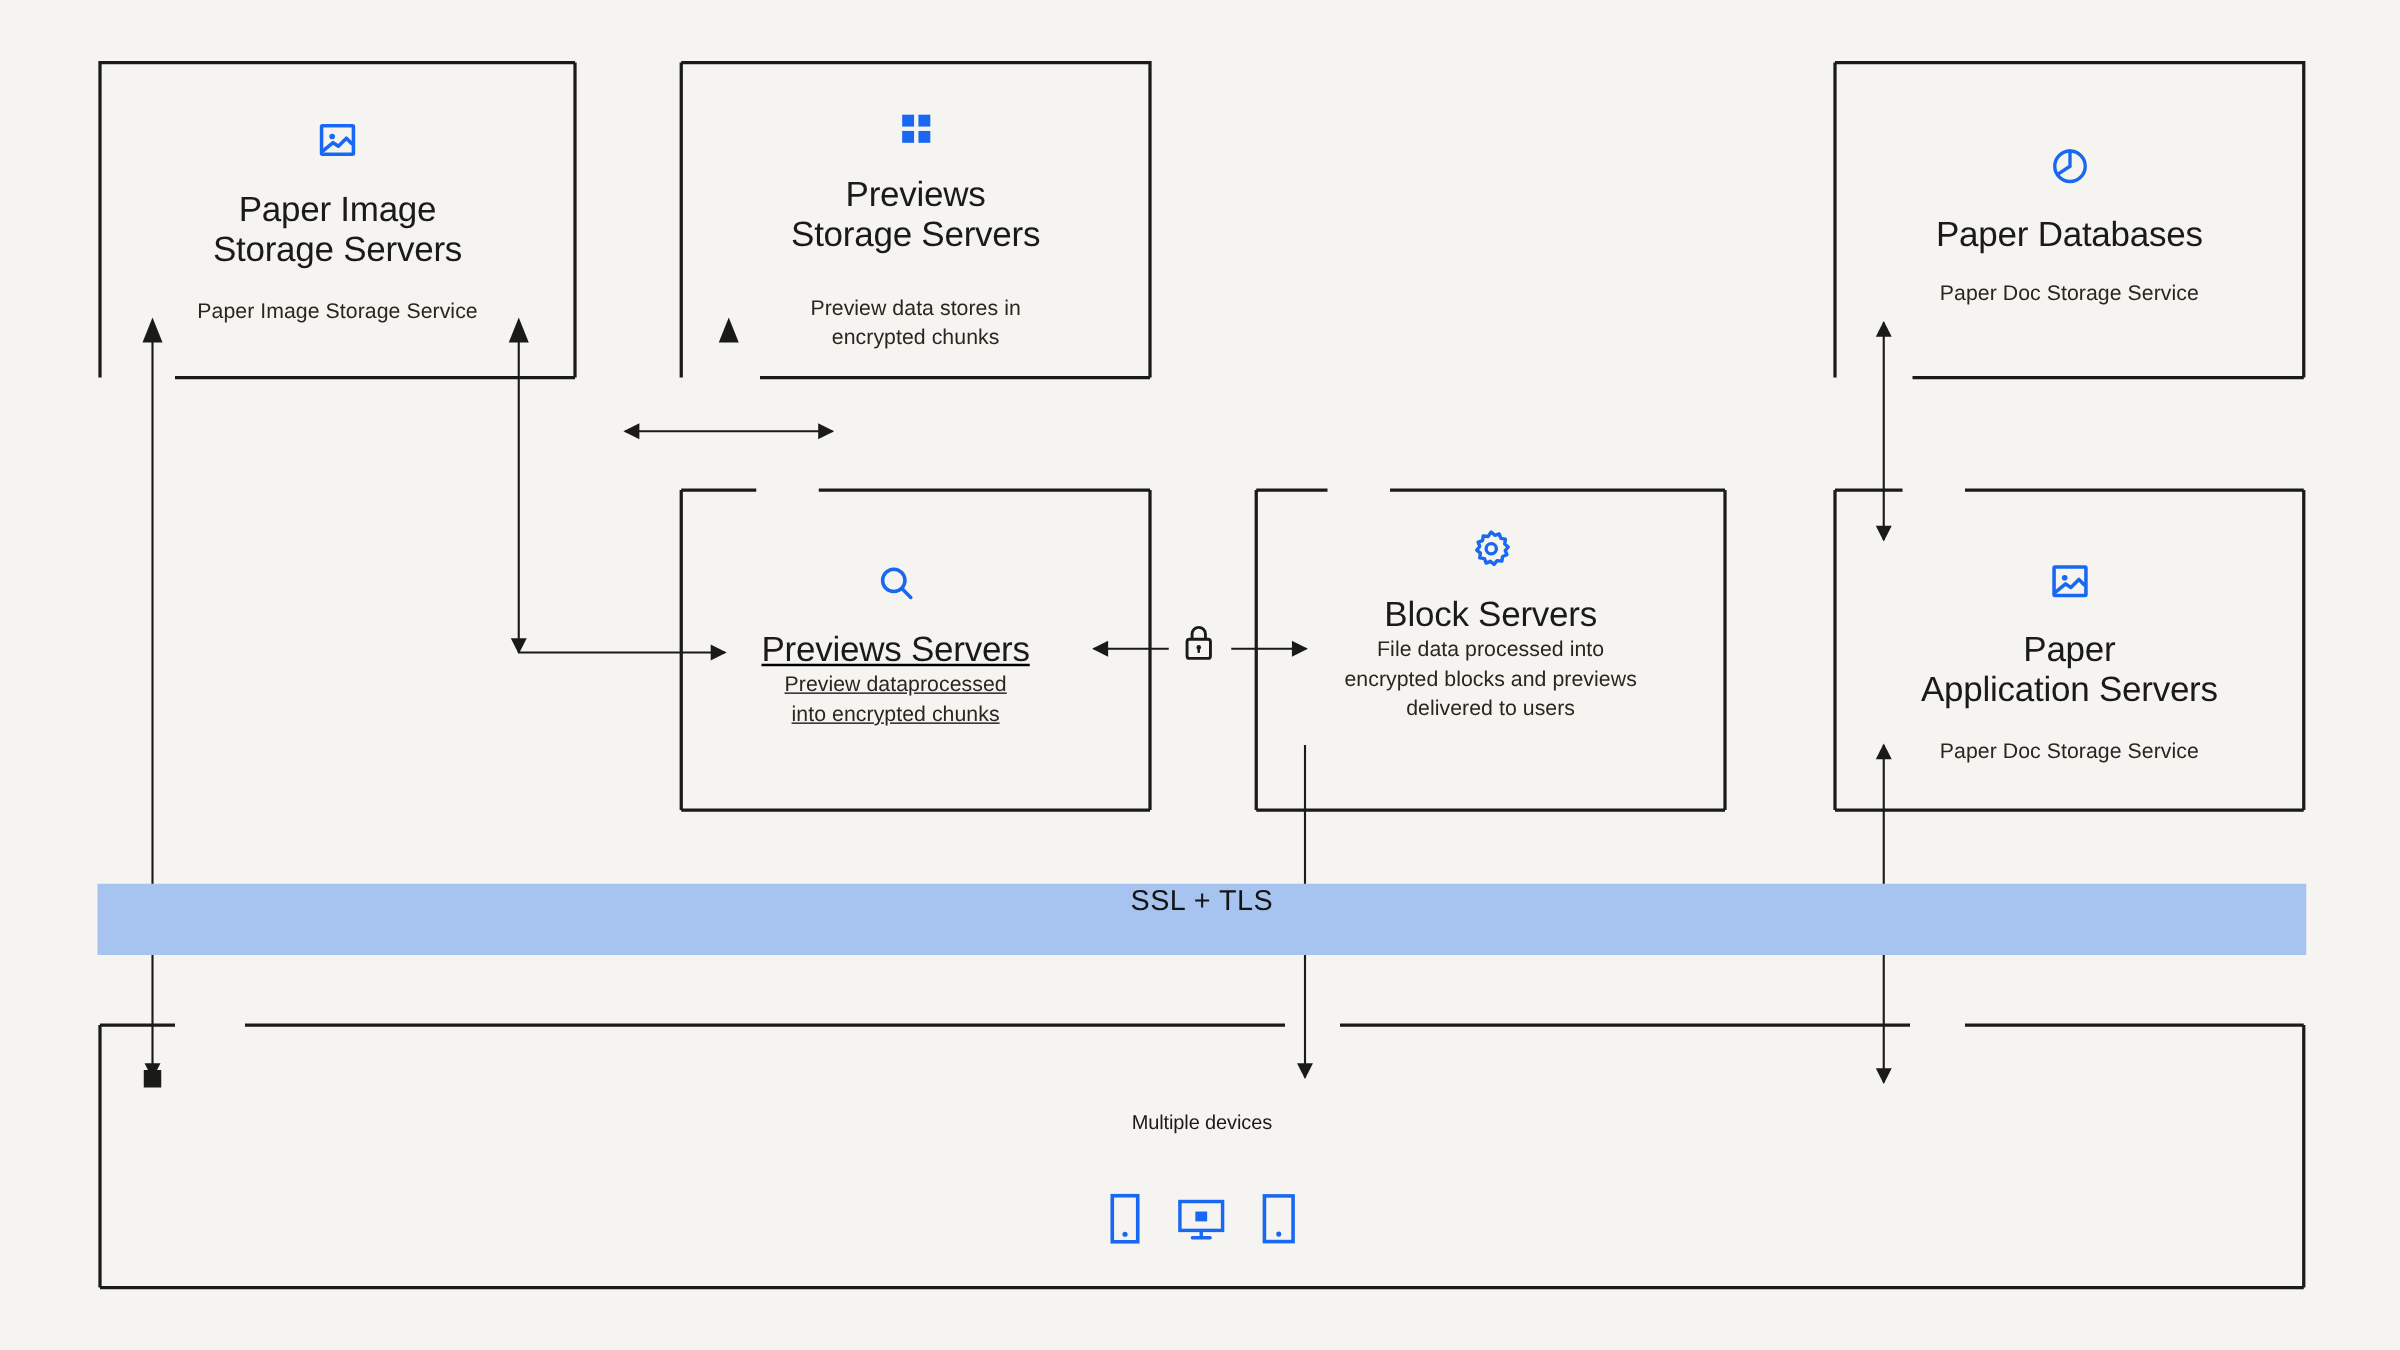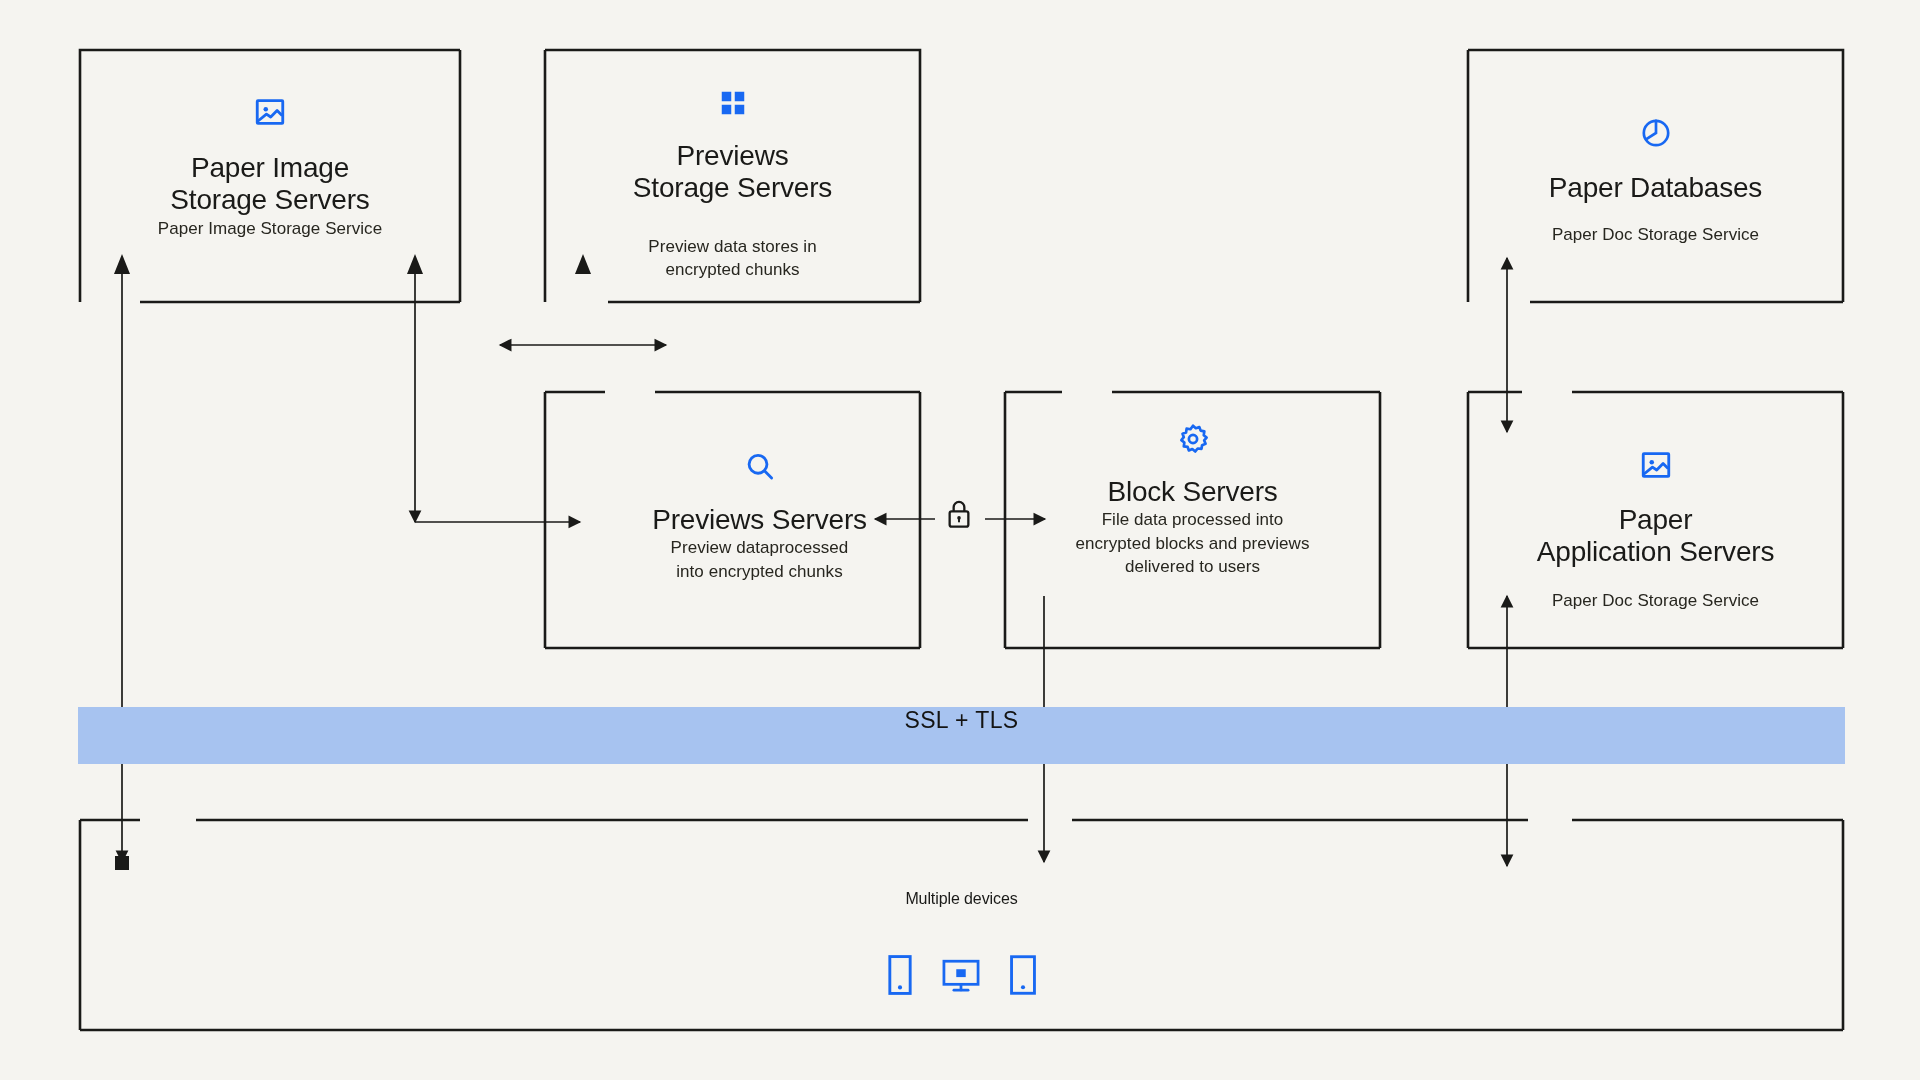--- a/index.html
+++ b/index.html
@@ -173,21 +173,21 @@
   <div class="node" style="left:80px; top:95px; width:380px;">
     <span class="node-icon">
       <svg width="34" height="34" viewBox="0 0 24 24" fill="none" stroke="#1868f2" stroke-width="2">
         <rect x="3" y="4" width="18" height="16" rx="0.5"></rect>
         <circle cx="9" cy="10" r="1.6" fill="#1868f2" stroke="none"></circle>
         <path d="M 4 18 L 9.5 13.5 L 12.5 15.5 L 17 11 L 20 14" stroke-linejoin="round" stroke-linecap="round"></path>
       </svg>
     </span>
     <div class="node-title" style="margin-top:23px;">Paper Image
 Storage Servers</div>
-    <div class="node-sub" style="text-align:center;">Paper Image Storage Service</div>
+    <div class="node-sub" style="margin-top:20px;text-align:center;">Paper Image Storage Service</div>
   </div>
 
   <div class="node" style="left:545px; top:88px; width:375px;">
     <span class="node-icon">
       <svg width="30" height="30" viewBox="0 0 24 24">
         <rect x="3" y="3" width="7.6" height="7.6" fill="#1868f2"></rect>
         <rect x="13.4" y="3" width="7.6" height="7.6" fill="#1868f2"></rect>
         <rect x="3" y="13.4" width="7.6" height="7.6" fill="#1868f2"></rect>
         <rect x="13.4" y="13.4" width="7.6" height="7.6" fill="#1868f2"></rect>
       </svg>
@@ -202,21 +202,21 @@
     <span class="node-icon">
       <svg width="34" height="34" viewBox="0 0 24 24" fill="none" stroke="#1868f2" stroke-width="1.9">
         <circle cx="12" cy="12" r="8.6"></circle>
         <path d="M 12 3.4 L 12 12 L 5.2 16.4" stroke-linecap="round"></path>
       </svg>
     </span>
     <div class="node-title" style="margin-top:22px;">Paper Databases</div>
     <div class="node-sub" style="margin-top:19px;">Paper Doc Storage Service</div>
   </div>
 
-  <div class="node" style="left:572px; top:450px; width:375px;">
+  <div class="node" style="left:529px; top:450px; width:375px;text-decoration:underline;">
     <span class="node-icon">
       <svg width="34" height="34" viewBox="0 0 24 24" fill="none" stroke="#1868f2" stroke-width="2">
         <circle cx="10.6" cy="10.1" r="6.3"></circle>
         <path d="M 15.3 14.8 L 20.2 19.7" stroke-linecap="round"></path>
       </svg>
     </span>
     <div class="node-title" style="margin-top:20px;">Previews Servers</div>
     <div class="node-sub" style="">Preview dataprocessed
 into encrypted chunks</div>
   </div>

